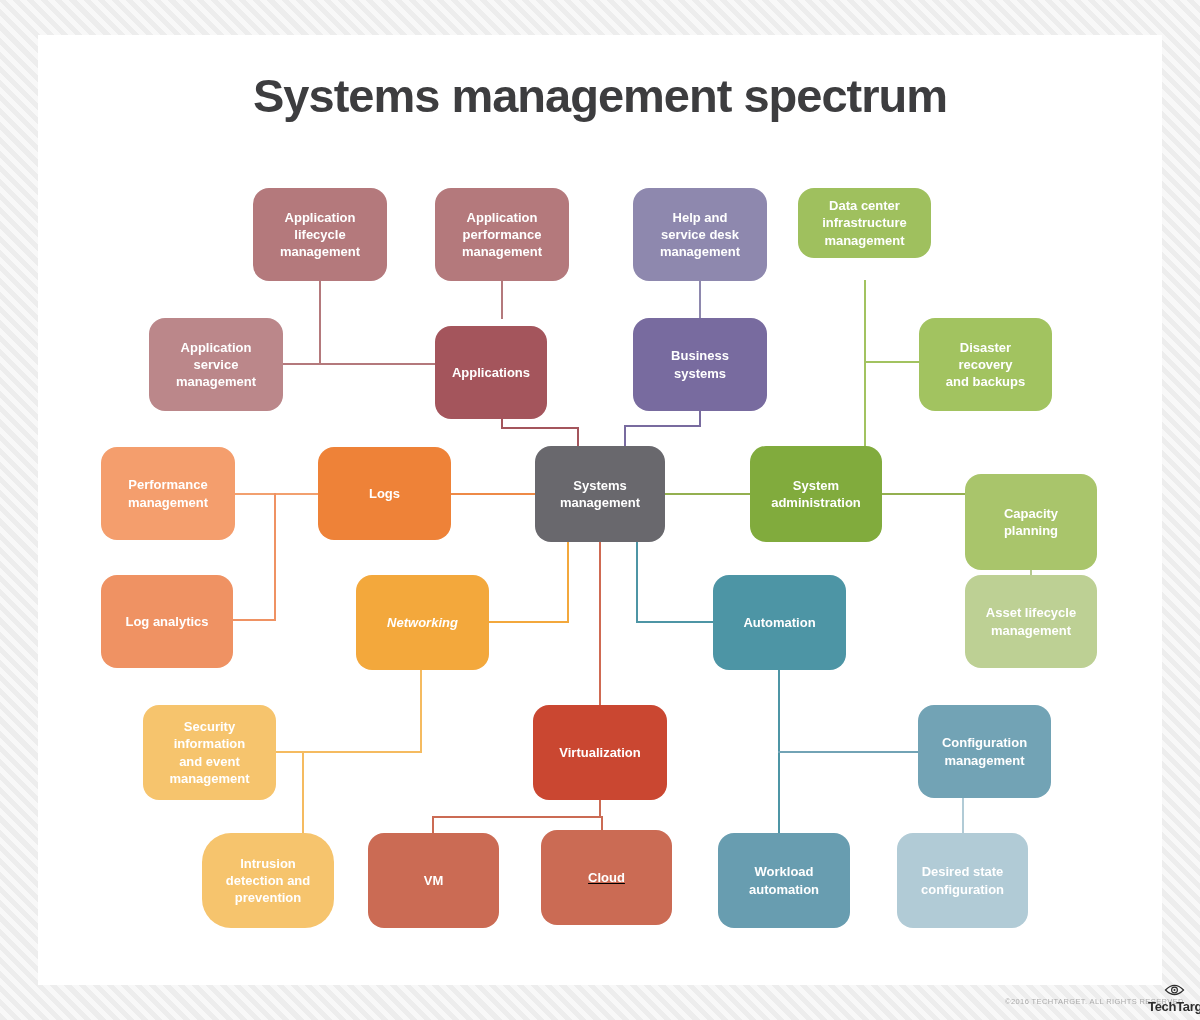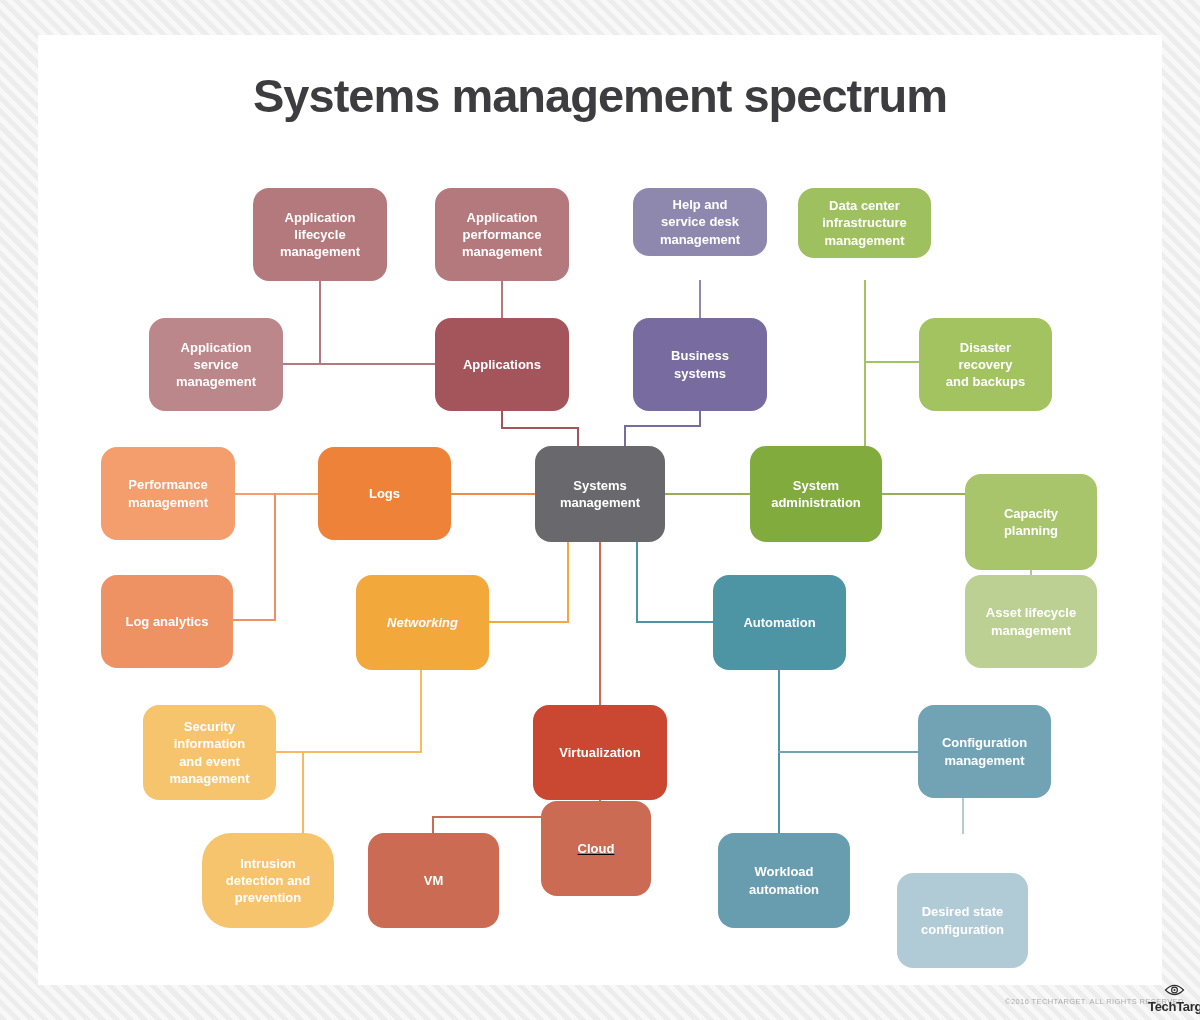--- a/index.html
+++ b/index.html
@@ -111,36 +111,36 @@
       <div class="node" style="left: 253px; top: 188px; width: 134px; height: 93px; background: rgb(180, 121, 124);">
         <span class="node-label">Application
 lifecycle
 management</span>
       </div>
       <div class="node" style="left: 435px; top: 188px; width: 134px; height: 93px; background: rgb(180, 121, 124);">
         <span class="node-label">Application
 performance
 management</span>
       </div>
-      <div class="node" style="left: 633px; top: 188px; width: 134px; height: 68px; background: rgb(142, 136, 174);">
+      <div class="node" style="left: 633px; top: 188px; width: 134px; height: 93px; background: rgb(142, 136, 174);">
         <span class="node-label">Help and
 service desk
 management</span>
       </div>
       <div class="node" style="left: 798px; top: 188px; width: 133px; height: 70px; background: rgb(159, 192, 94);">
         <span class="node-label">Data center
 infrastructure
 management</span>
       </div>
       <div class="node" style="left: 149px; top: 318px; width: 134px; height: 93px; background: rgb(187, 135, 138);">
         <span class="node-label">Application
 service
 management</span>
       </div>
-      <div class="node" style="left: 435px; top: 318px; width: 134px; height: 93px; background: rgb(164, 85, 92);">
+      <div class="node" style="left: 435px; top: 326px; width: 112px; height: 93px; background: rgb(164, 85, 92);">
         <span class="node-label">Applications</span>
       </div>
       <div class="node" style="left: 633px; top: 318px; width: 134px; height: 93px; background: rgb(120, 107, 159);">
         <span class="node-label">Business
 systems</span>
       </div>
       <div class="node" style="left: 919px; top: 318px; width: 133px; height: 93px; background: rgb(162, 195, 96);">
         <span class="node-label">Disaster
 recovery
 and backups</span>
@@ -191,28 +191,28 @@
 management</span>
       </div>
       <div class="node" style="left: 202px; top: 833px; width: 132px; height: 95px; background: rgb(246, 196, 109); border-radius: 29px;">
         <span class="node-label">Intrusion
 detection and
 prevention</span>
       </div>
       <div class="node" style="left: 368px; top: 833px; width: 131px; height: 95px; background: rgb(203, 107, 84);">
         <span class="node-label">VM</span>
       </div>
-      <div class="node" style="left: 541px; top: 801px; width: 110px; height: 95px; background: rgb(203, 107, 84); text-decoration: underline;">
+      <div class="node" style="left: 541px; top: 830px; width: 131px; height: 95px; background: rgb(203, 107, 84); text-decoration: underline;">
         <span class="node-label">Cloud</span>
       </div>
       <div class="node" style="left: 718px; top: 833px; width: 132px; height: 95px; background: rgb(104, 157, 176);">
         <span class="node-label">Workload
 automation</span>
       </div>
-      <div class="node" style="left: 897px; top: 833px; width: 131px; height: 95px; background: rgb(177, 203, 214); margin-top: 40px;">
+      <div class="node" style="left: 897px; top: 833px; width: 131px; height: 95px; background: rgb(177, 203, 214);">
         <span class="node-label">Desired state
 configuration</span>
       </div>
     </div>
   <div id="copyright">©2016 TECHTARGET. ALL RIGHTS RESERVED</div>
   <div id="logo">
     <svg class="eye" width="21" height="12" viewBox="0 0 24 14">
       <path d="M1.5 7 Q12 -3.5 22.5 7 Q12 17.5 1.5 7 Z" fill="none" stroke="#2d2d2d" stroke-width="1.4"></path>
       <circle cx="12" cy="7" r="3.4" fill="none" stroke="#2d2d2d" stroke-width="1.3"></circle>
       <circle cx="12" cy="7" r="1.2" fill="#2d2d2d"></circle>

